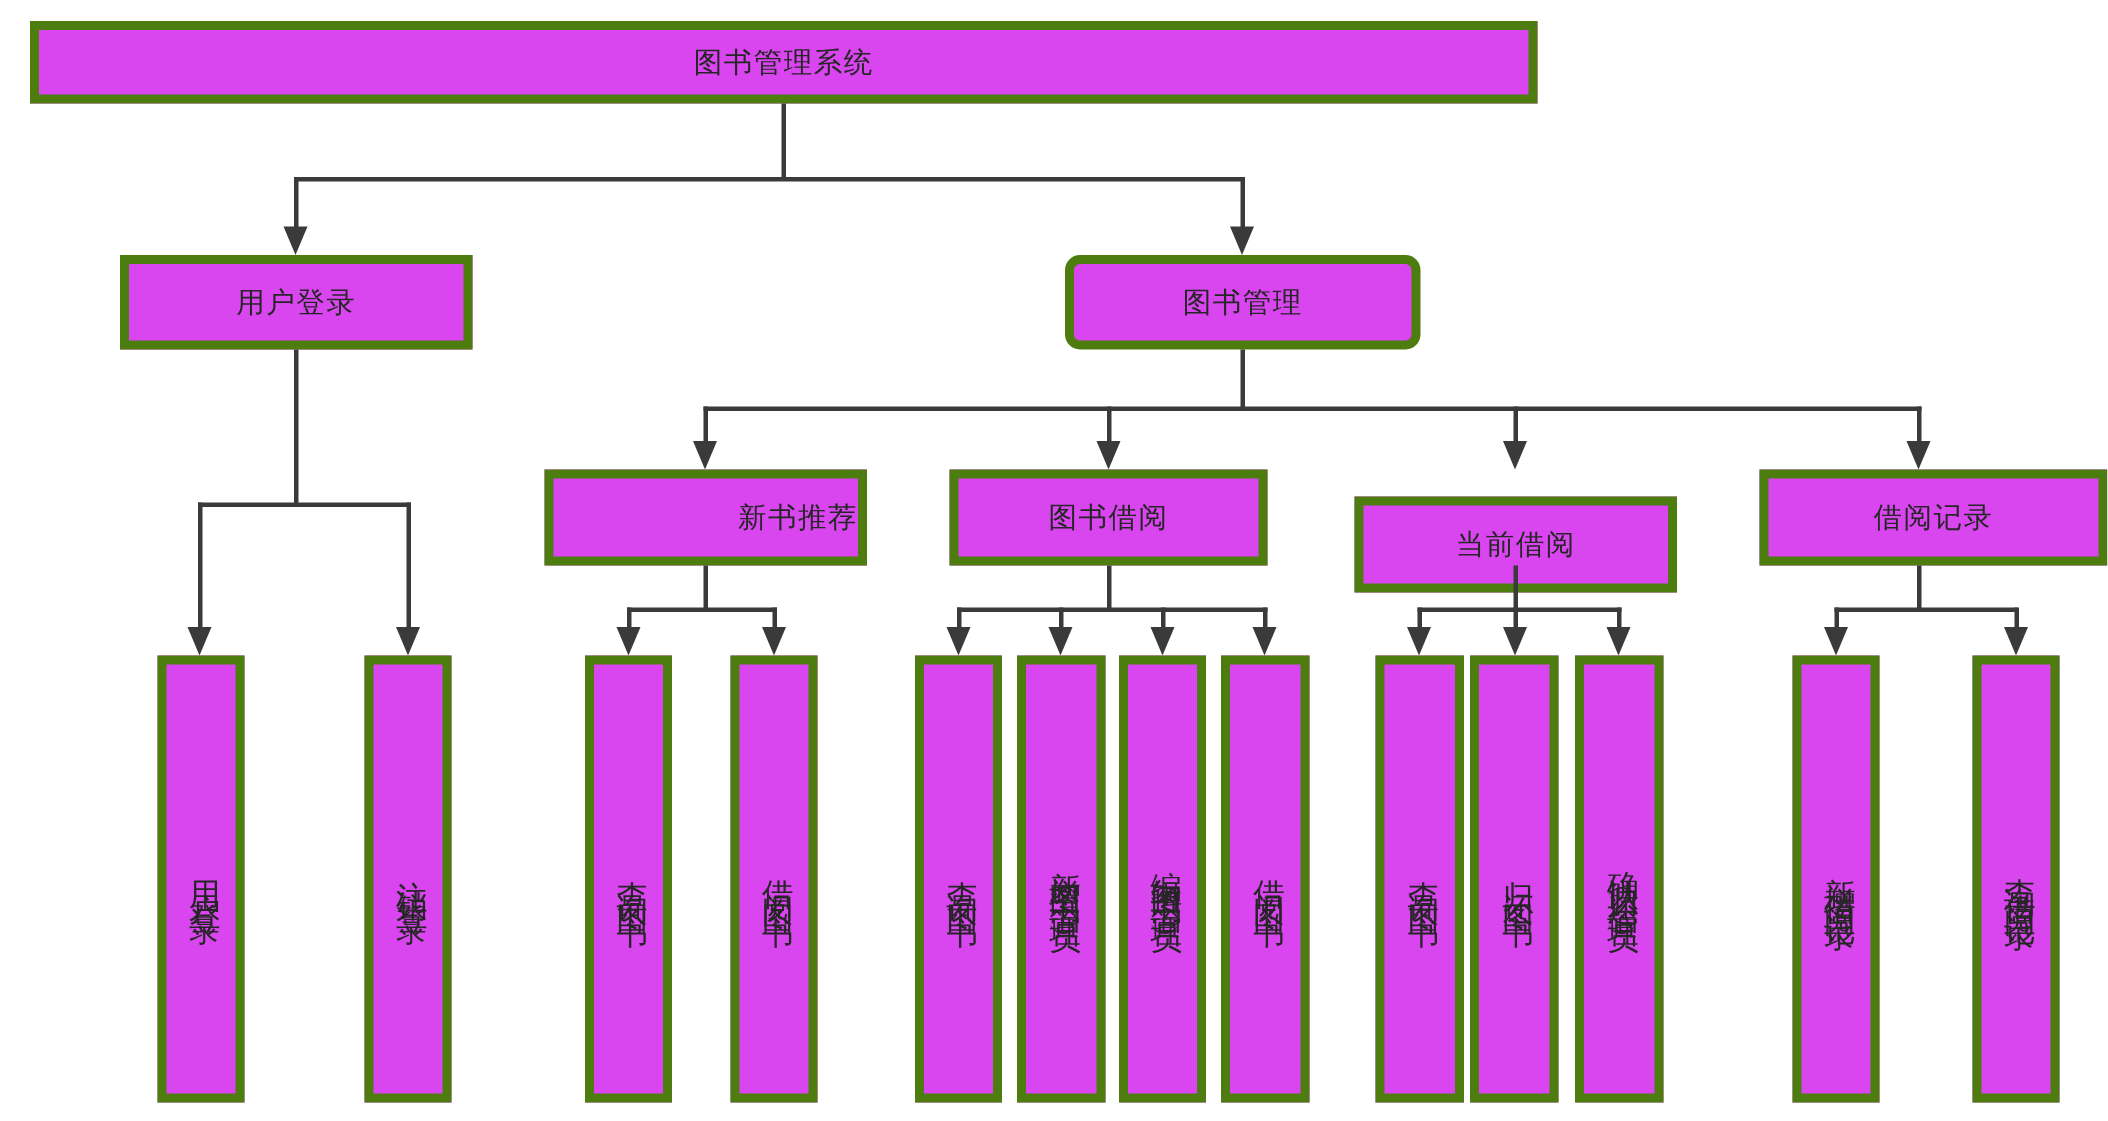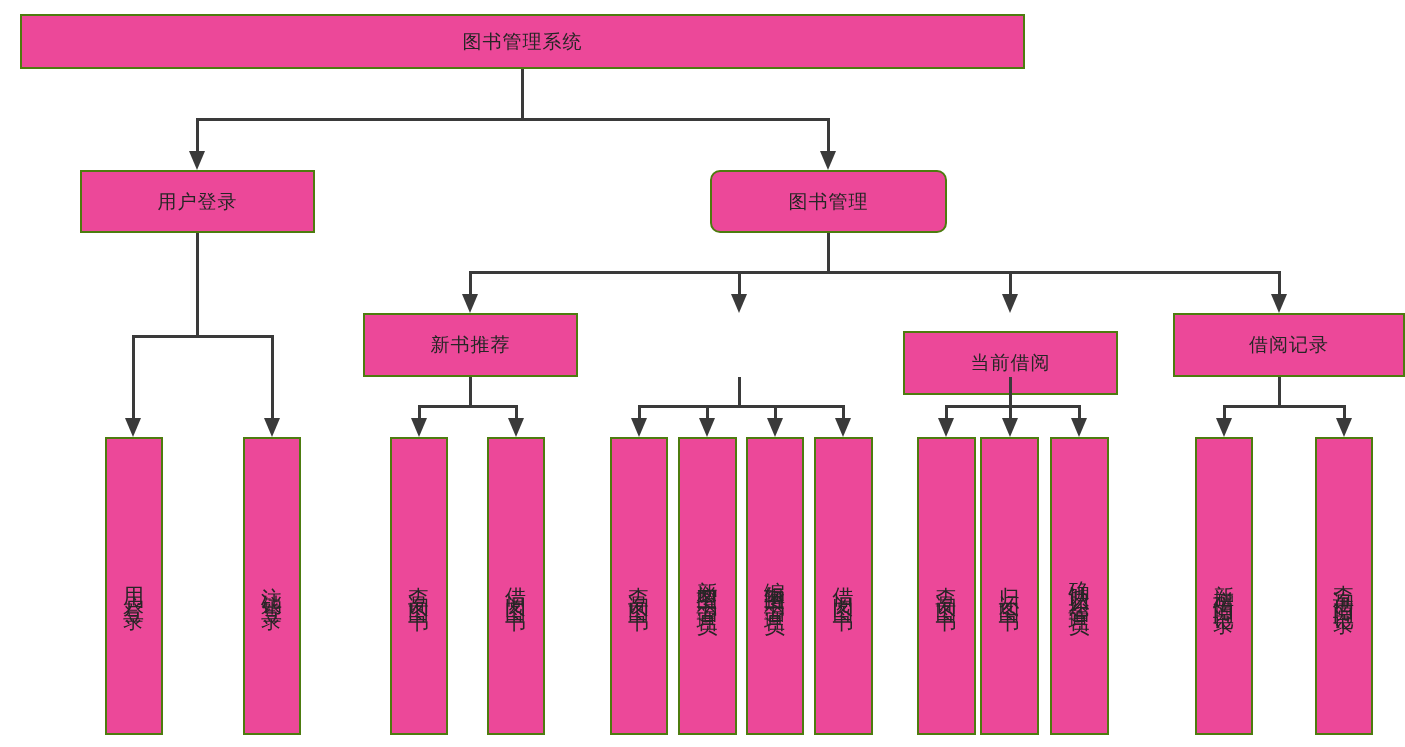--- a/index.html
+++ b/index.html
@@ -6,25 +6,26 @@
   .canvas{
     position:relative;
     width:1405px;height:747px;
     background:#ffffff;
     font-family:"Liberation Sans","DejaVu Sans",sans-serif;
     overflow:hidden;
   }
   
   .node{
     position:absolute;
-    border:2px solid #4d7c0f;
-    background:#ec4899;
+    border:6px solid #4d7c0f;
+    background:#d946ef;
     box-sizing:border-box;
     display:flex;align-items:center;justify-content:center;
     color:#262626;
+    font-family:Liberation Mono, monospace;
   }
   .hnode{font-size:19px;letter-spacing:1px;}
   .leaf{font-size:21px;}
   .leaf .vtext{
     writing-mode:vertical-rl;
     letter-spacing:8px;
     line-height:1;
     color:#262626;
   }
   
@@ -82,22 +83,25 @@
   <div class="hl" style="left:469px;top:271px;width:812px;"></div>
   <div class="vl" style="left:469px;top:271px;height:24px;"></div>
   <div class="tri" style="left:462px;top:294px;"></div>
   <div class="vl" style="left:738px;top:271px;height:24px;"></div>
   <div class="tri" style="left:731px;top:294px;"></div>
   <div class="vl" style="left:1009px;top:271px;height:24px;"></div>
   <div class="tri" style="left:1002px;top:294px;"></div>
   <div class="vl" style="left:1278px;top:271px;height:24px;"></div>
   <div class="tri" style="left:1271px;top:294px;"></div>
 
-  <div class="node hnode" style="left:363px;top:313px;width:215px;height:64px;">
+  <div class="node hnode" style="left:363px;top:313px;width:215px;height:64px;justify-content:flex-end;">
     <span>新书推荐</span>
+  </div>
+  <div class="node hnode" style="left:633px;top:313px;width:212px;height:64px;">
+    <span>图书借阅</span>
   </div>
   <div class="node hnode" style="left:903px;top:313px;width:215px;height:64px;margin-top:18px;">
     <span>当前借阅</span>
   </div>
   <div class="node hnode" style="left:1173px;top:313px;width:232px;height:64px;">
     <span>借阅记录</span>
   </div>
 
   <div class="vl" style="left:469px;top:377px;height:31px;"></div>
   <div class="hl" style="left:418px;top:405px;width:100px;"></div>

